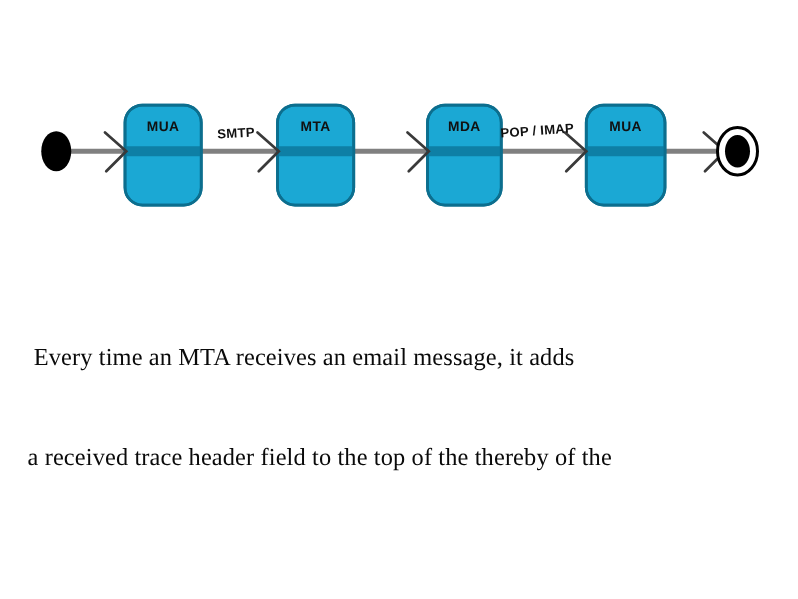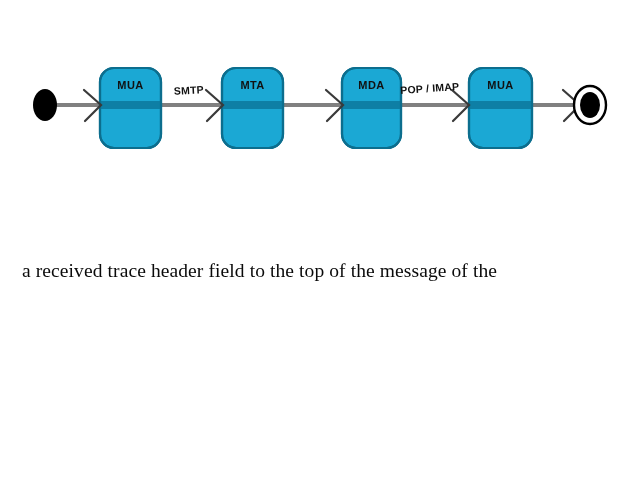--- a/index.html
+++ b/index.html
@@ -11,21 +11,21 @@
   body {
     width: 638px;
     height: 479px;
     position: relative;
     overflow: hidden;
     font-family: "Liberation Sans", sans-serif;
   }
 
   #page {
     position: absolute;
-    left: 0; top: 0;
+    left: 0; top: 16px;
     width: 638px;
     height: 412px;
     background: #ffffff;
     text-decoration: underline;
   }
 
   
   #diagram {
     position: absolute;
     left: 0;
@@ -157,19 +157,20 @@
 
       <g>
         <ellipse cx="590" cy="105" rx="16" ry="19" fill="#ffffff" stroke="#000000" stroke-width="2.4"></ellipse>
         <ellipse cx="590" cy="105" rx="10" ry="13" fill="#000000"></ellipse>
       </g>
 
     </svg>
   </div>
 
   <div id="body-text">
-    <span class="line">a received trace header field to the top of the message of the</span>
+    <span class="line"> Every time an MTA receives an email message, it adds</span>
+    <span class="line">a received trace header field to the top of the thereby of the</span>
     
     
     
   </div>
 
 </div>
 
 </body></html>

